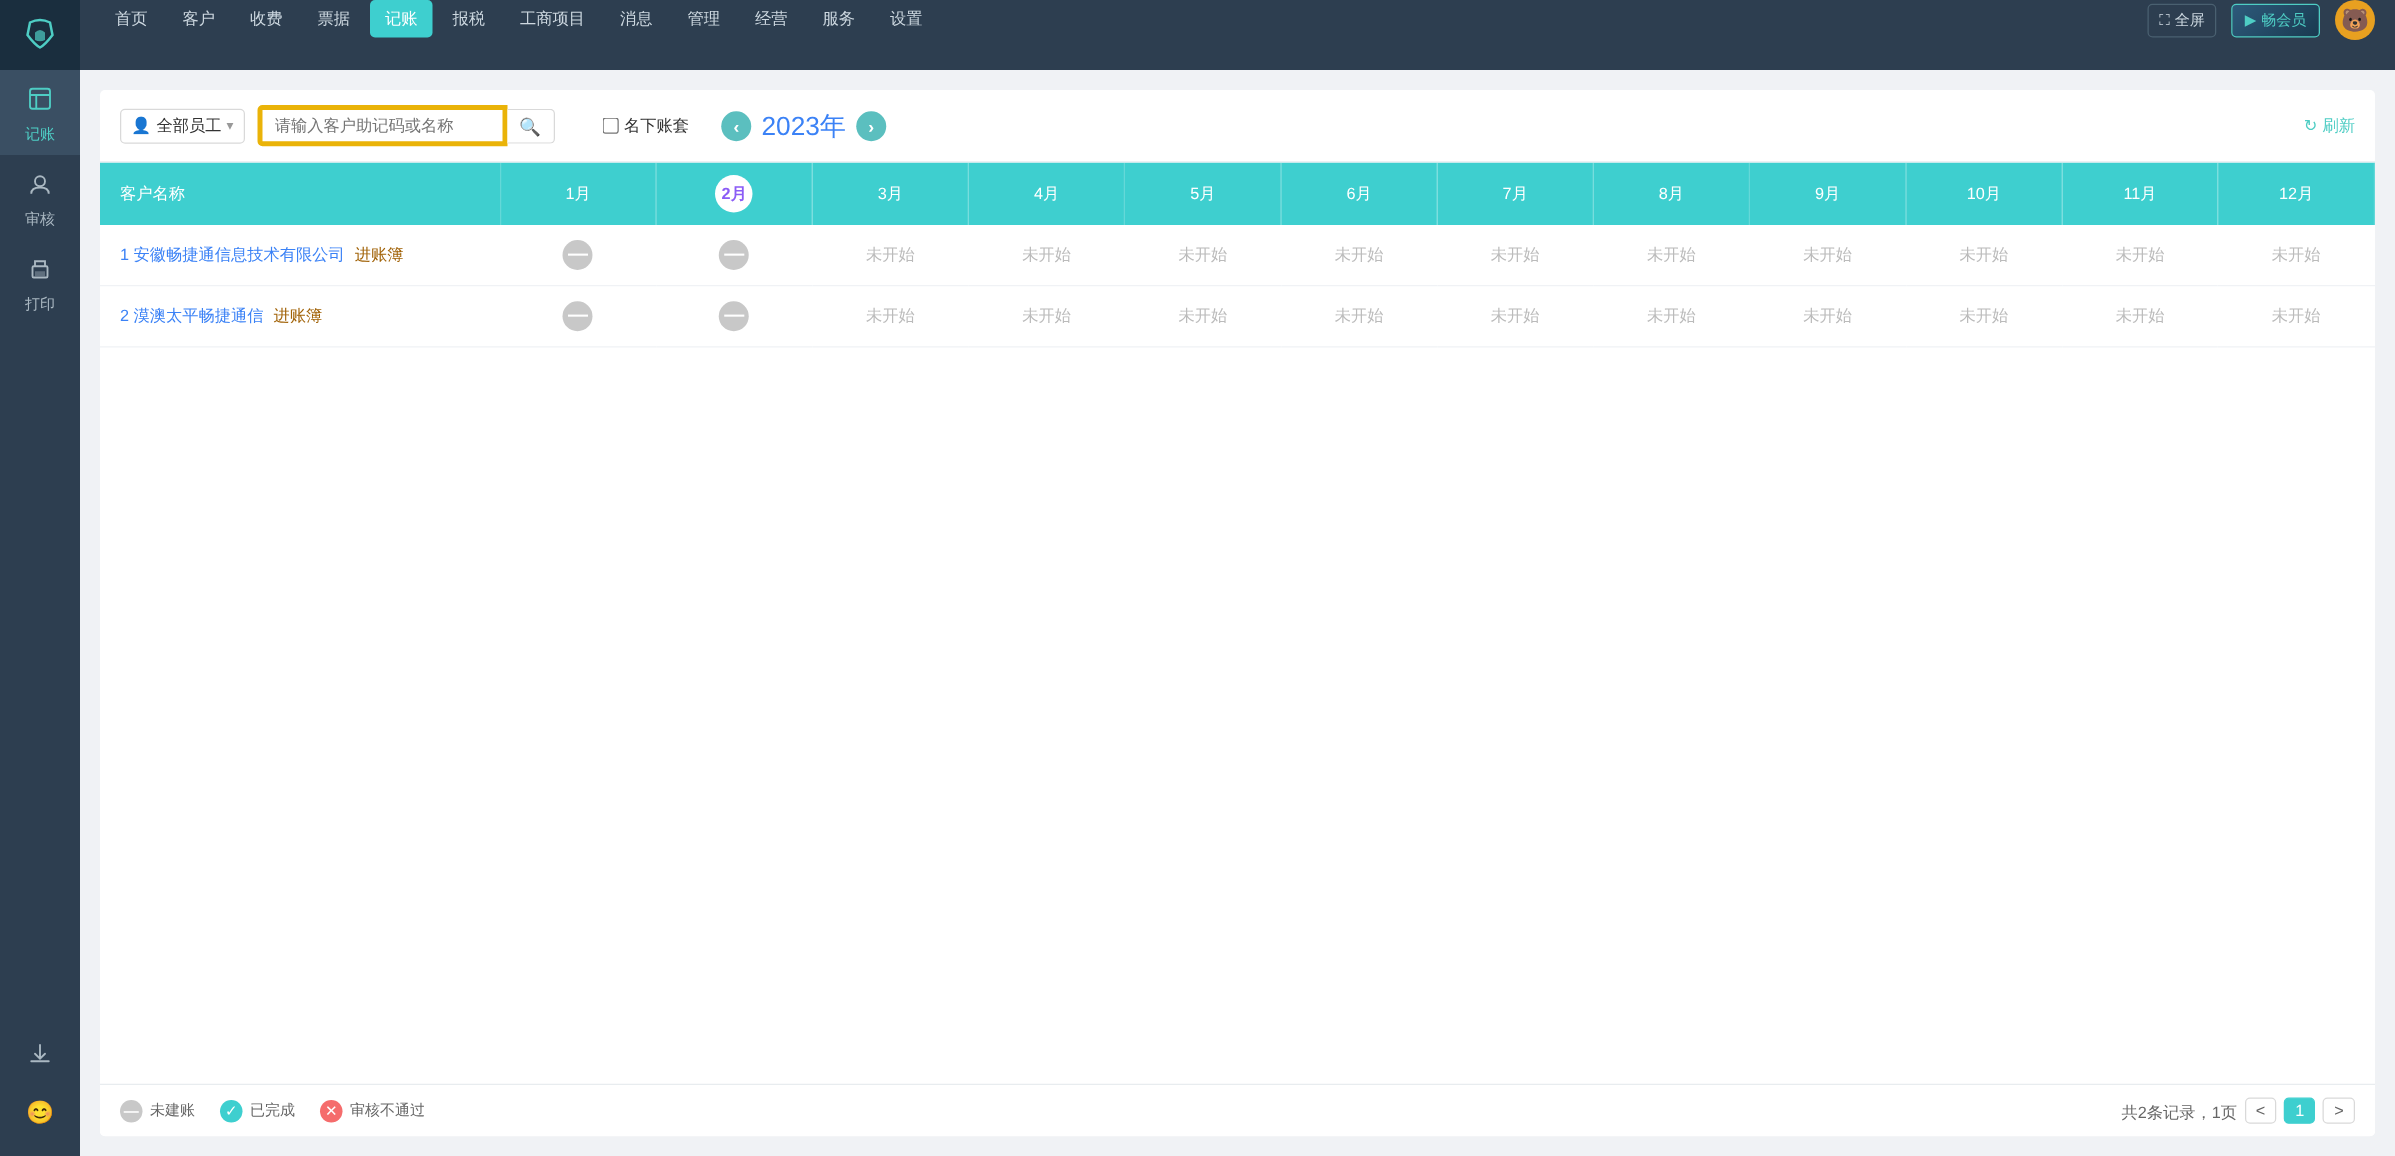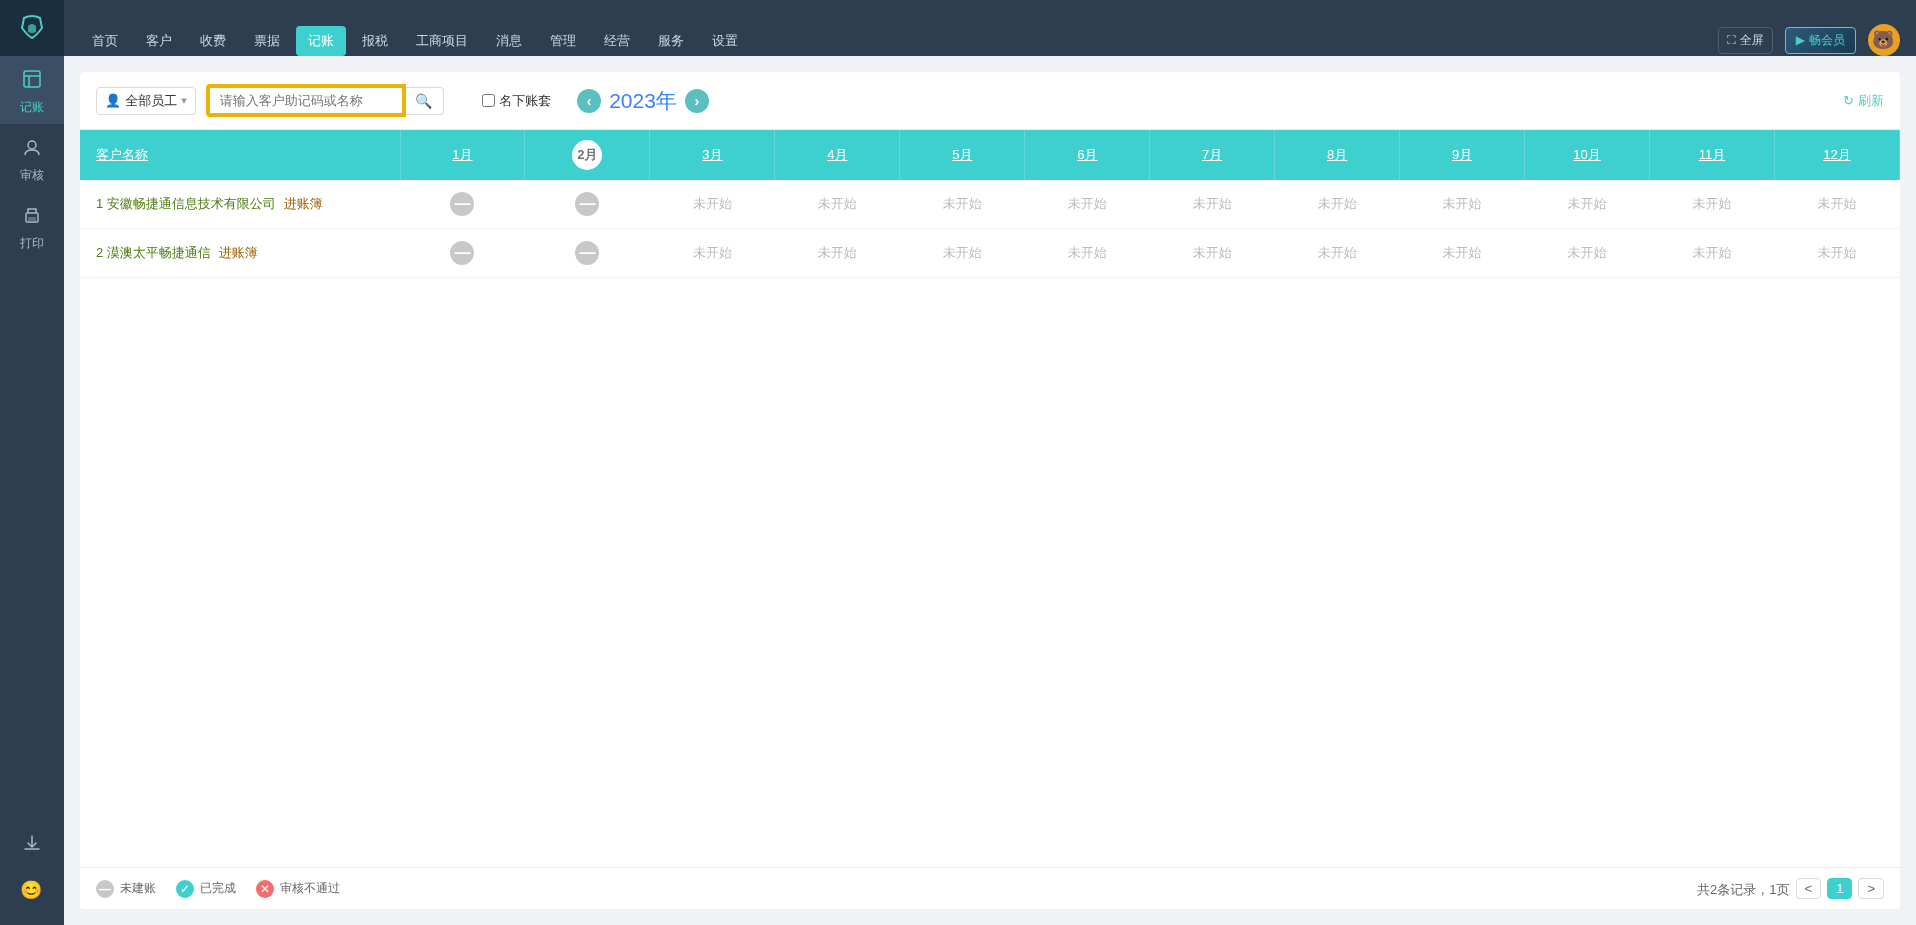--- a/index.html
+++ b/index.html
@@ -54,21 +54,21 @@
       display: flex;
       flex-direction: column;
       overflow: hidden;
     }
 
     
     .topnav {
       background: #2d3e50;
       height: 56px;
       display: flex;
-      align-items: flex-end;
+      align-items: flex-start;
       padding: 0 16px;
       gap: 4px;
       flex-shrink: 0;
     }
     .topnav-item {
       color: #cdd8e0;
       padding: 6px 12px;
       border-radius: 4px;
       cursor: pointer;
       font-size: 13px;
@@ -216,52 +216,51 @@
     thead tr {
       background: #3ecfcf;
       color: #fff;
     }
     thead th {
       padding: 10px 6px;
       text-align: center;
       font-weight: 500;
       font-size: 13px;
       border-right: 1px solid rgba(255,255,255,0.2);
-      text-decoration: underline;
     }
     thead th:first-child {
       text-align: left;
       padding-left: 16px;
       width: 320px;
     }
     .month-circle {
       display: inline-flex;
       width: 30px;
       height: 30px;
       border-radius: 50%;
       background: #fff;
-      color: #737373;
+      color: #8b5cf6;
       align-items: center;
       justify-content: center;
       font-weight: 600;
     }
     tbody tr {
       border-bottom: 1px solid #f0f2f5;
     }
     tbody td {
       padding: 12px 6px;
       text-align: center;
       font-size: 13px;
       color: #666;
     }
     tbody td:first-child {
       text-align: left;
       padding-left: 16px;
     }
-    .client-name { color: #4d7c0f; }
+    .client-name { color: #3b82f6; }
     .client-link { color: #a16207; cursor: pointer; margin-left: 8px; font-size: 13px; }
     .status-dash {
       width: 24px;
       height: 24px;
       border-radius: 50%;
       background: #c8c8c8;
       display: inline-flex;
       align-items: center;
       justify-content: center;
       color: #fff;

